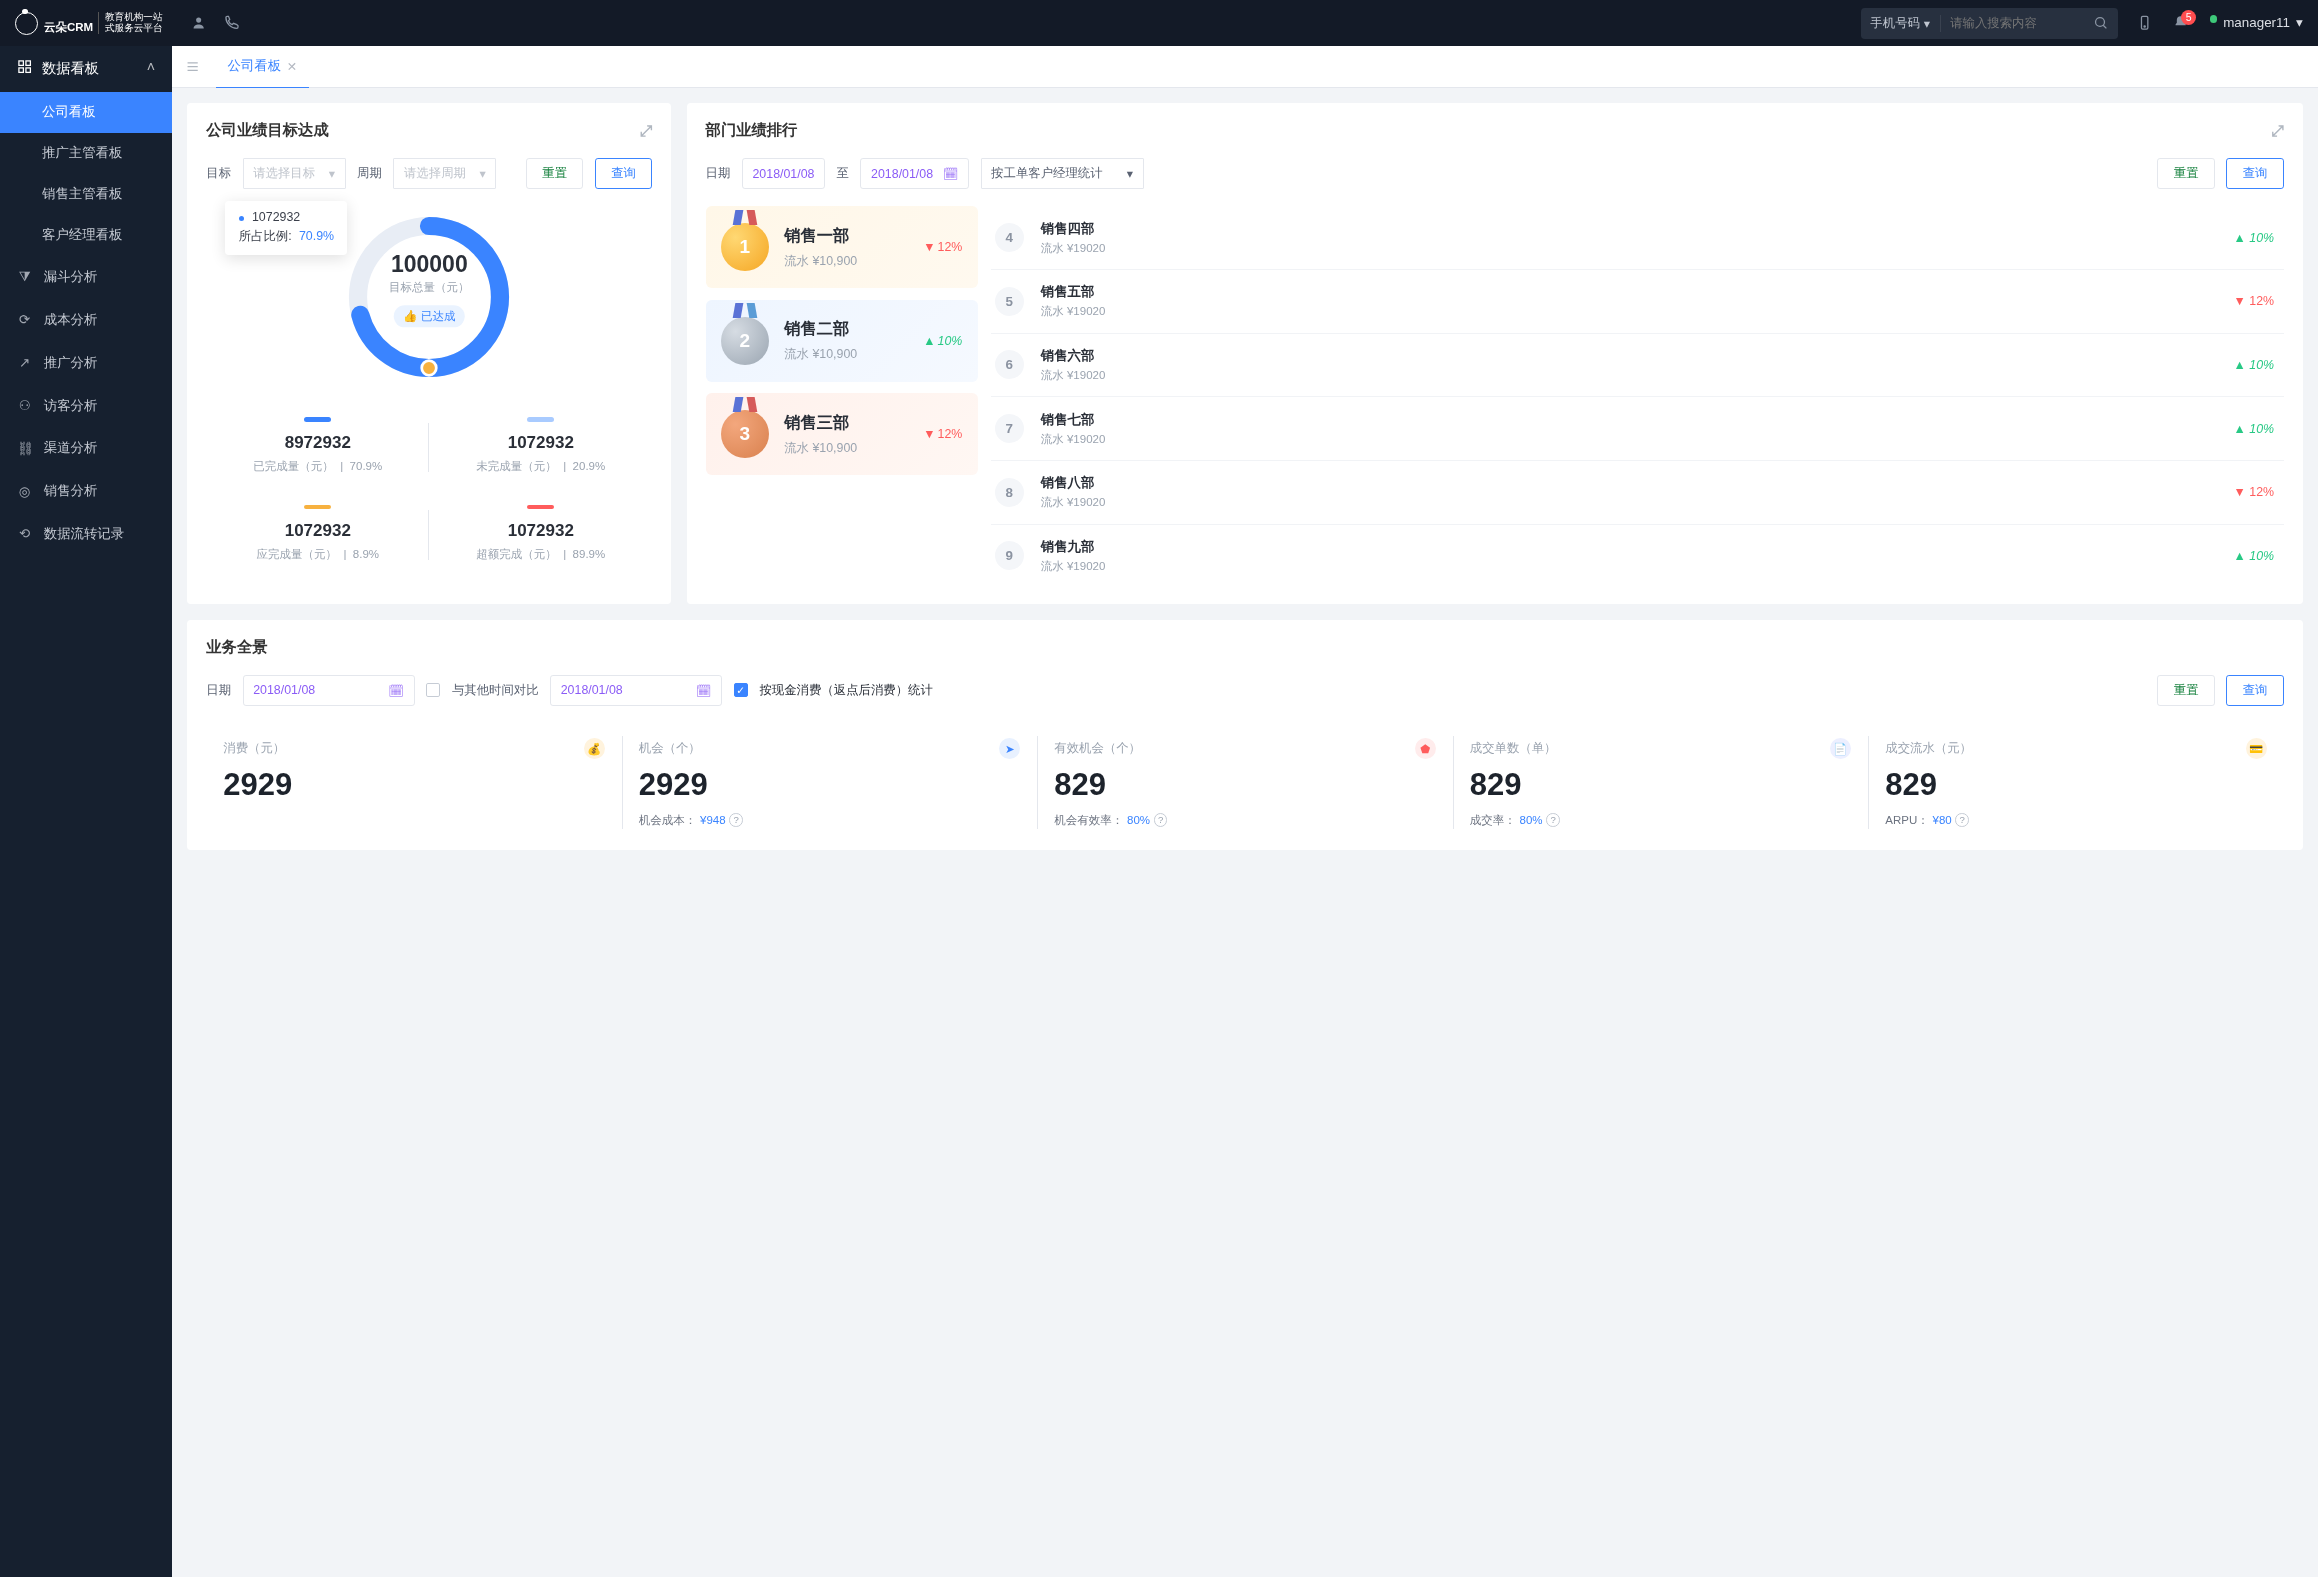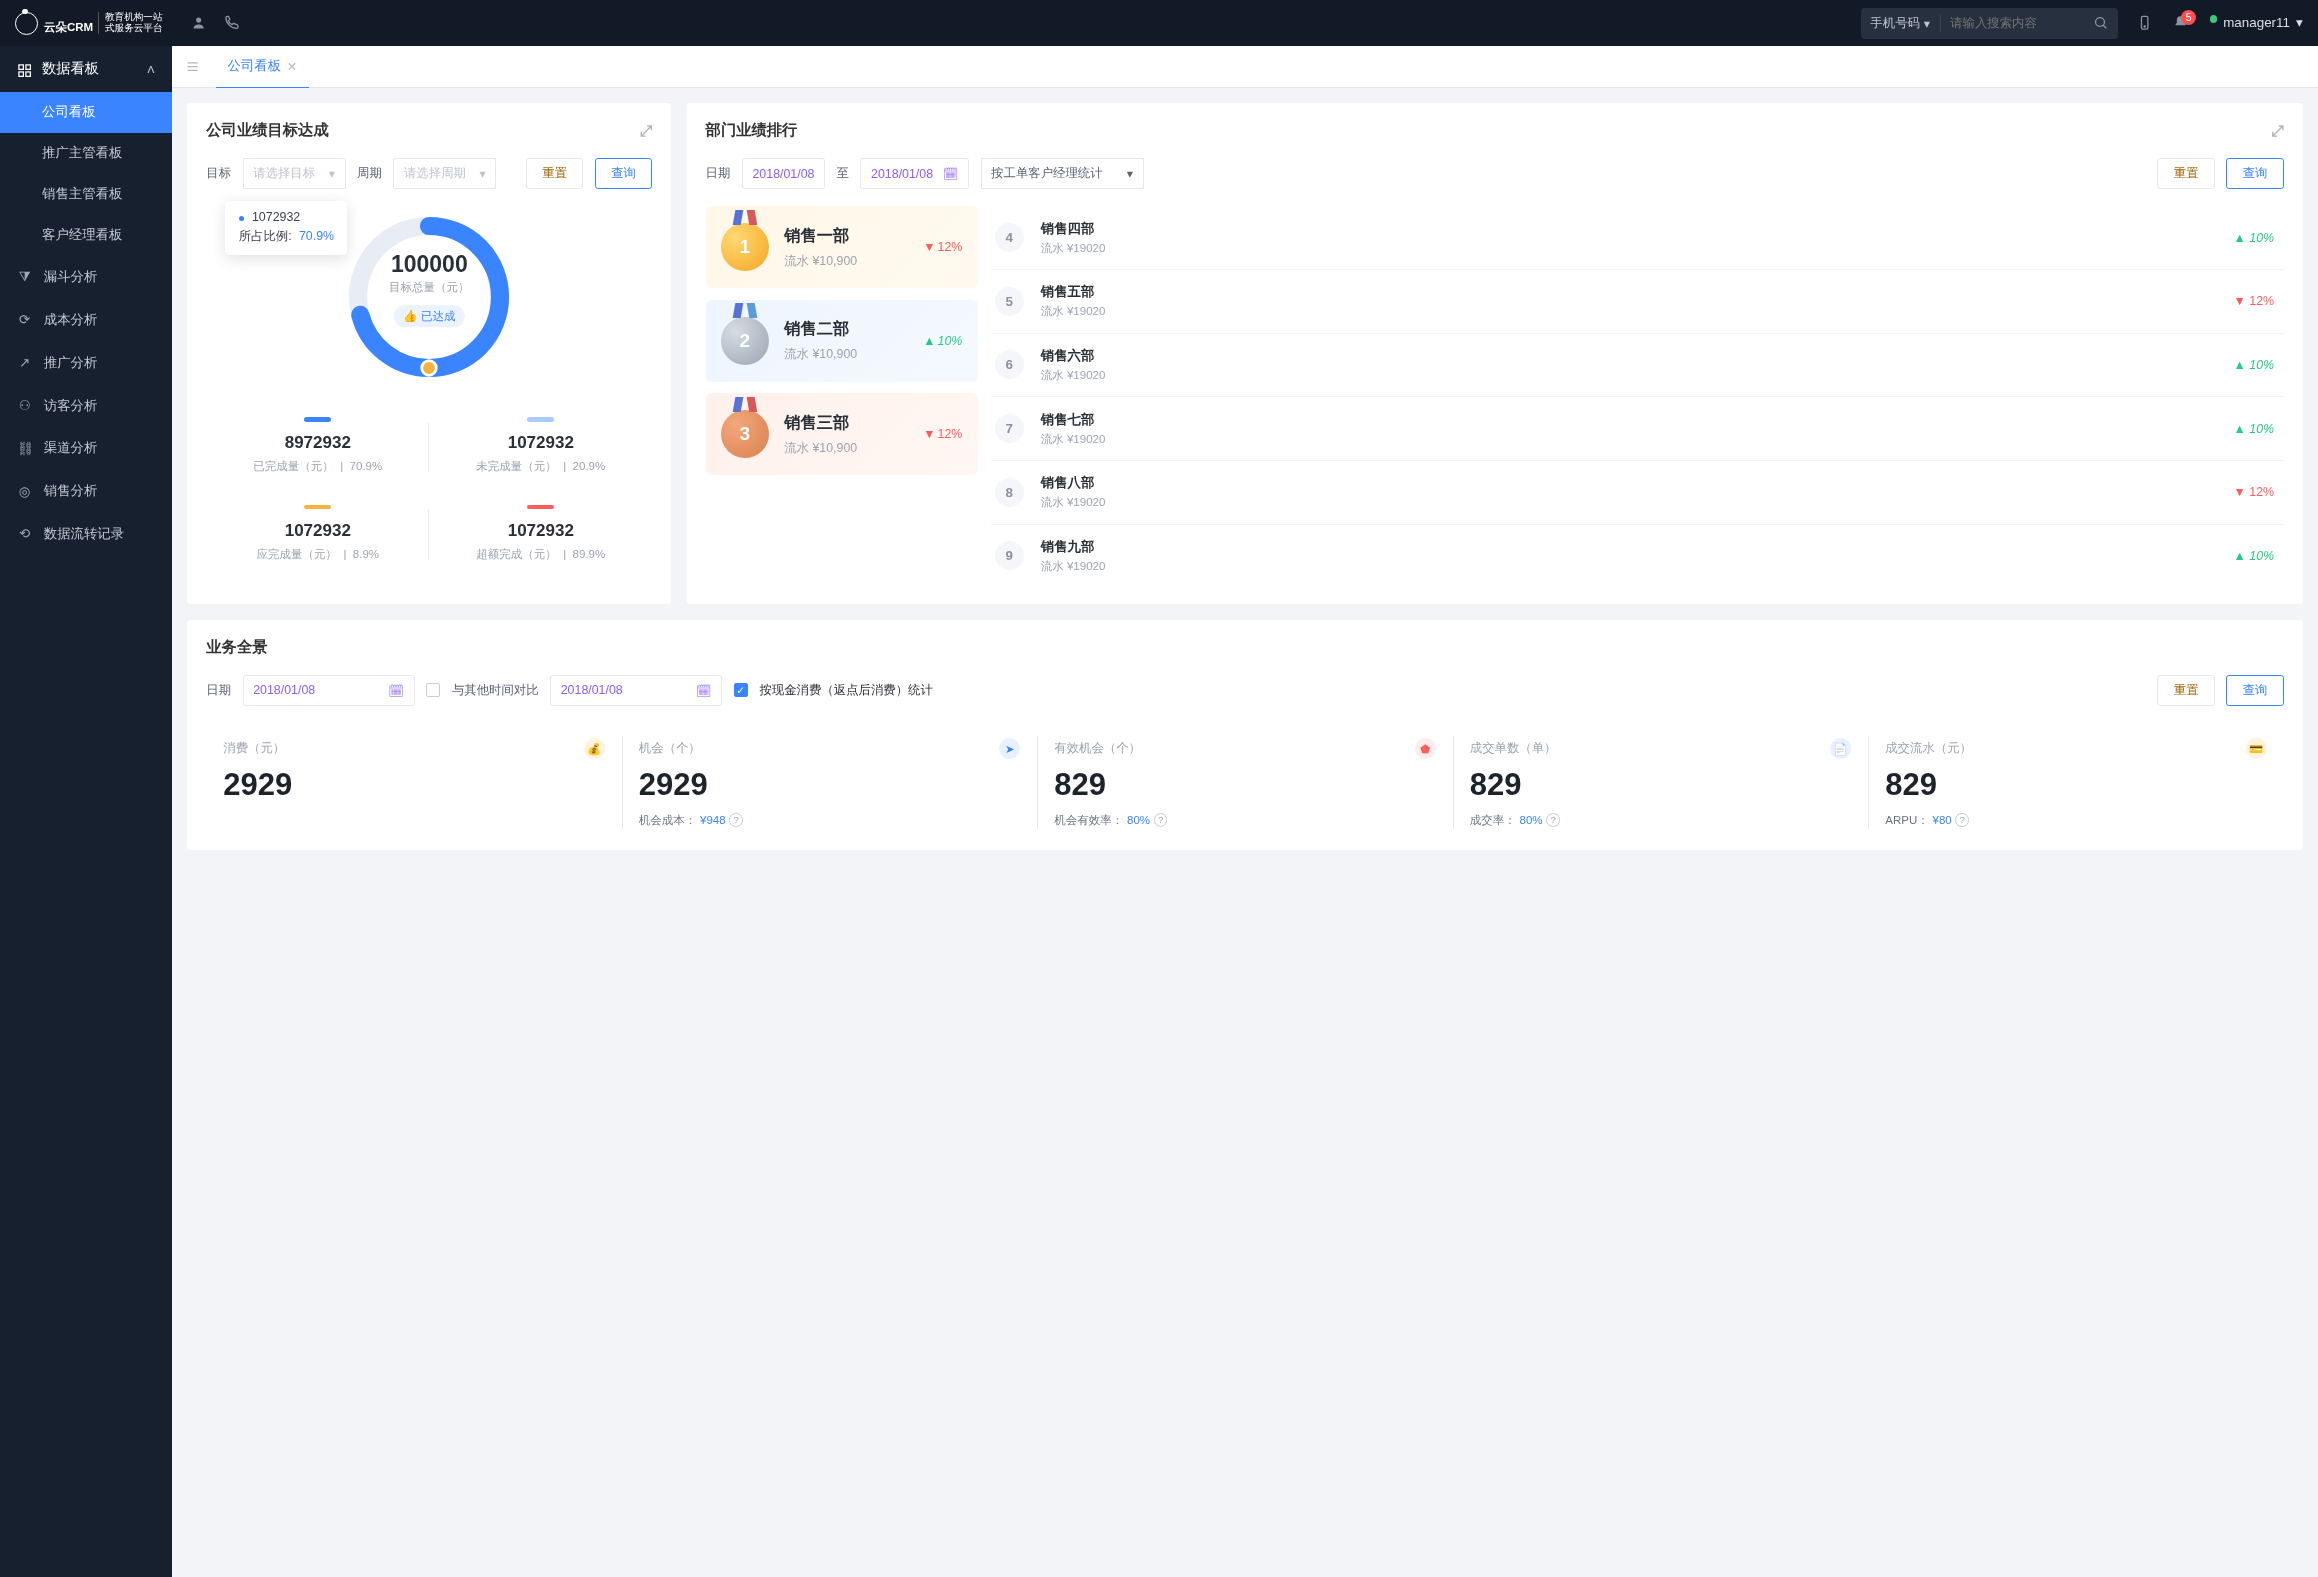--- a/index.html
+++ b/index.html
@@ -33,42 +33,42 @@
   .search-btn{padding:0 9.6px;color:#8a94a3;}
   .hdr-right{display:flex;align-items:center;gap:21px;margin-left:19px;color:#8a94a3;}
   .bell{position:relative;}
   .badge{position:absolute;top:-5.7px;right:-7.6px;background:#ff4d4f;color:#fff;font-size:10.5px;width:15.3px;height:15.3px;border-radius:50%;display:flex;align-items:center;justify-content:center;}
   .user{color:#dcdfe5;display:flex;align-items:flex-start;gap:6px;}
   .dot-g{width:7.6px;height:7.6px;border-radius:50%;background:#3ec97a;}
 
   
   .shell{display:flex;min-height:calc(100vh - 46px);}
   .sidebar{width:172px;background:var(--sidebar);color:#c5cad3;flex-shrink:0;}
-  .sgroup-head{display:flex;align-items:flex-end;gap:9.6px;padding:13.4px 17px;color:#fff;font-size:14.3px;}
+  .sgroup-head{display:flex;align-items:flex-start;gap:9.6px;padding:13.4px 17px;color:#fff;font-size:14.3px;}
   .sgroup-head .chev{margin-left:auto;opacity:.7;}
   .sitem{padding:11.5px 17px 11.5px 42px;cursor:pointer;font-size:13.4px;color:#c5cad3;}
   .sitem.on{background:var(--blue);color:#fff;}
   .sitem2{display:flex;align-items:center;gap:11.5px;padding:12.4px 17px;cursor:pointer;color:#c5cad3;}
 
   .main{flex:1;display:flex;flex-direction:column;}
   .tabbar{height:42px;background:#fff;display:flex;align-items:center;padding:0 13.4px;border-bottom:1px solid var(--border);}
   .hamb{color:#b0b7c0;margin-right:15.3px;}
   .tab{display:flex;align-items:center;gap:5.7px;padding:0 11.5px;height:42px;color:var(--blue);border-bottom:1.9px solid var(--blue);font-size:13.4px;}
   .tab .x{color:#b4b9c2;font-size:12.4px;}
 
   .content{padding:15.3px;display:grid;grid-template-columns: 484px 1fr;gap:15.3px;}
   .card{background:#fff;border-radius:3.8px;padding:17px 19px;}
   .card-title{font-size:15.3px;font-weight:600;display:flex;align-items:center;}
   .card-title .expand{margin-left:auto;color:#b0b7c0;}
 
   .filters{display:flex;align-items:center;gap:11.5px;margin-top:17px;flex-wrap:wrap;}
   .lbl{color:#5a6272;font-size:12.4px;}
   .sel{display:flex;align-items:center;gap:2px;border:1px solid var(--border);border-radius:1px;padding:0 9.6px;height:31px;color:#bfc4cc;font-size:12.4px;background:#fff;min-width:103px;justify-content:space-between;text-align:right;}
   .sel.has{color:#5a6272;}
-  .btn{height:31px;padding:0 15.3px;border:1px solid var(--border);background:#fff;border-radius:2.9px;color:#a16207;font-size:12.4px;cursor:pointer;}
+  .btn{height:31px;padding:0 15.3px;border:1px solid var(--border);background:#fff;border-radius:2.9px;color:#15803d;font-size:12.4px;cursor:pointer;}
   .btn.primary{color:var(--blue);border-color:var(--blue);}
   .gap-fill{flex:1;}
 
   
   .gauge-wrap{position:relative;display:flex;justify-content:center;margin-top:17px;}
   .tooltip{position:absolute;left:19px;top:-5.7px;background:#fff;box-shadow:0 3.8px 15.3px rgba(0,0,0,.12);border-radius:3.8px;padding:9.6px 13.4px;font-size:12.4px;color:#3a3f4a;}
   .tooltip .d{width:5.7px;height:5.7px;border-radius:50%;background:var(--blue);display:inline-block;margin-right:7.6px;}
   .tooltip .pct{color:var(--blue);margin-left:3.8px;}
   .gauge-center{position:absolute;left:50%;top:50%;transform:translate(-50%,-60%);text-align:center;}
   .gauge-center .big{font-size:23px;font-weight:700;color:#2a2f38;}

